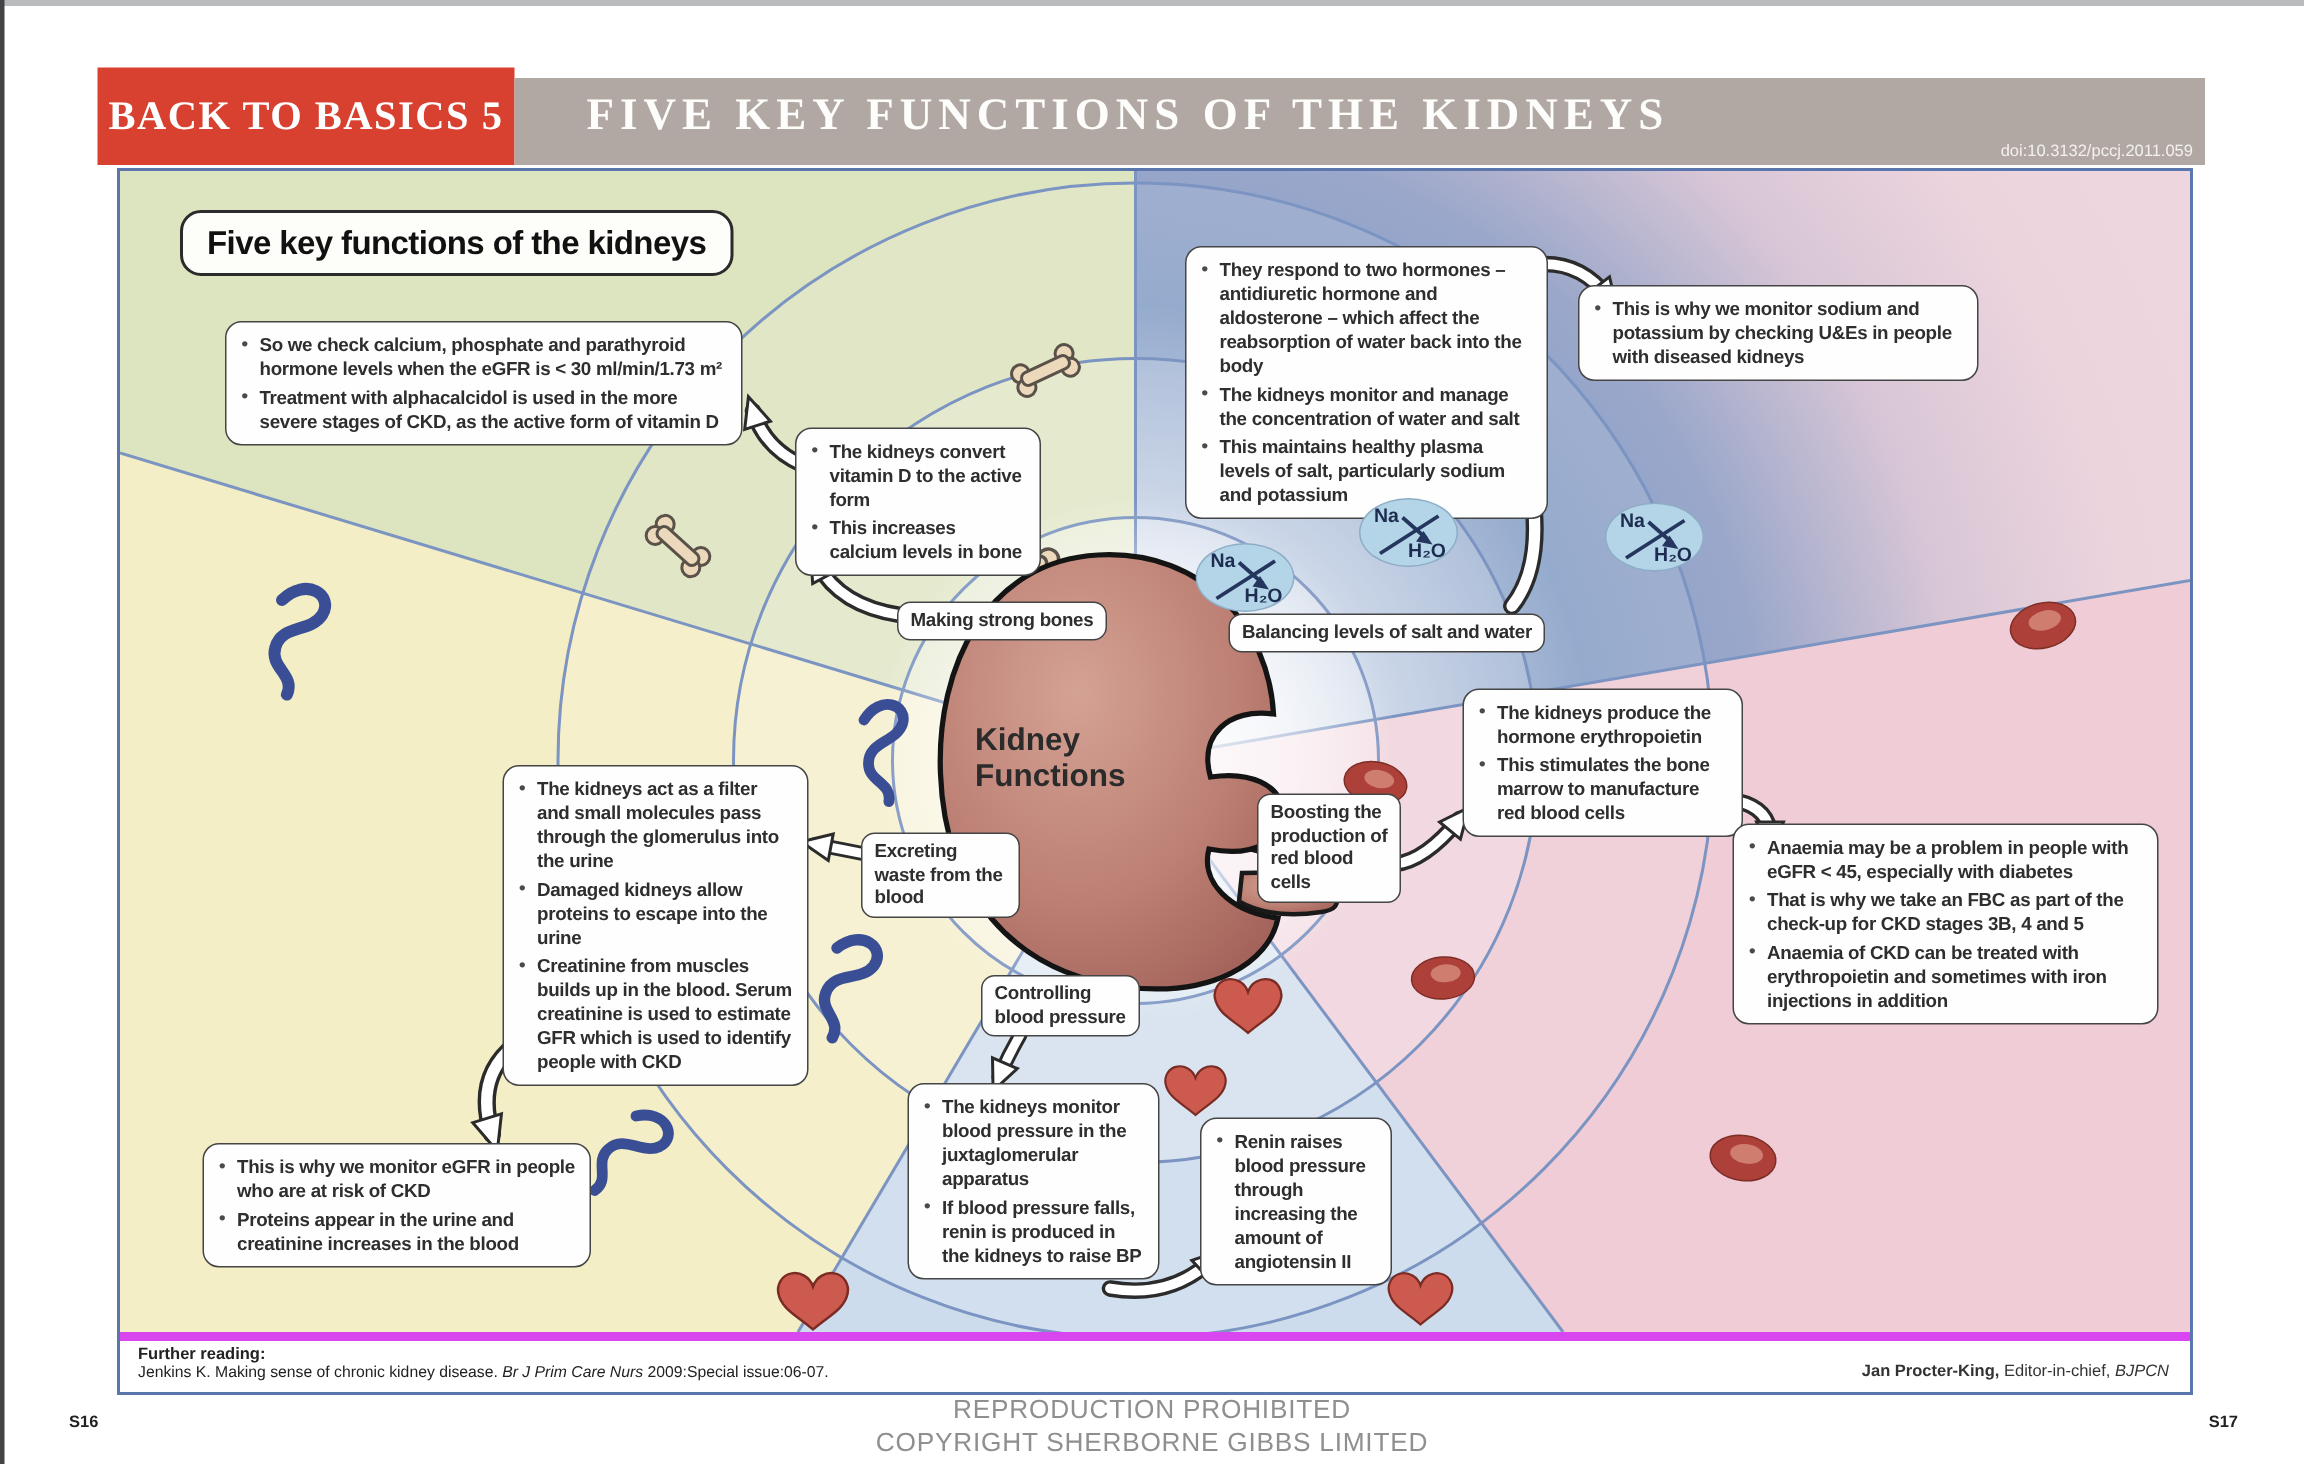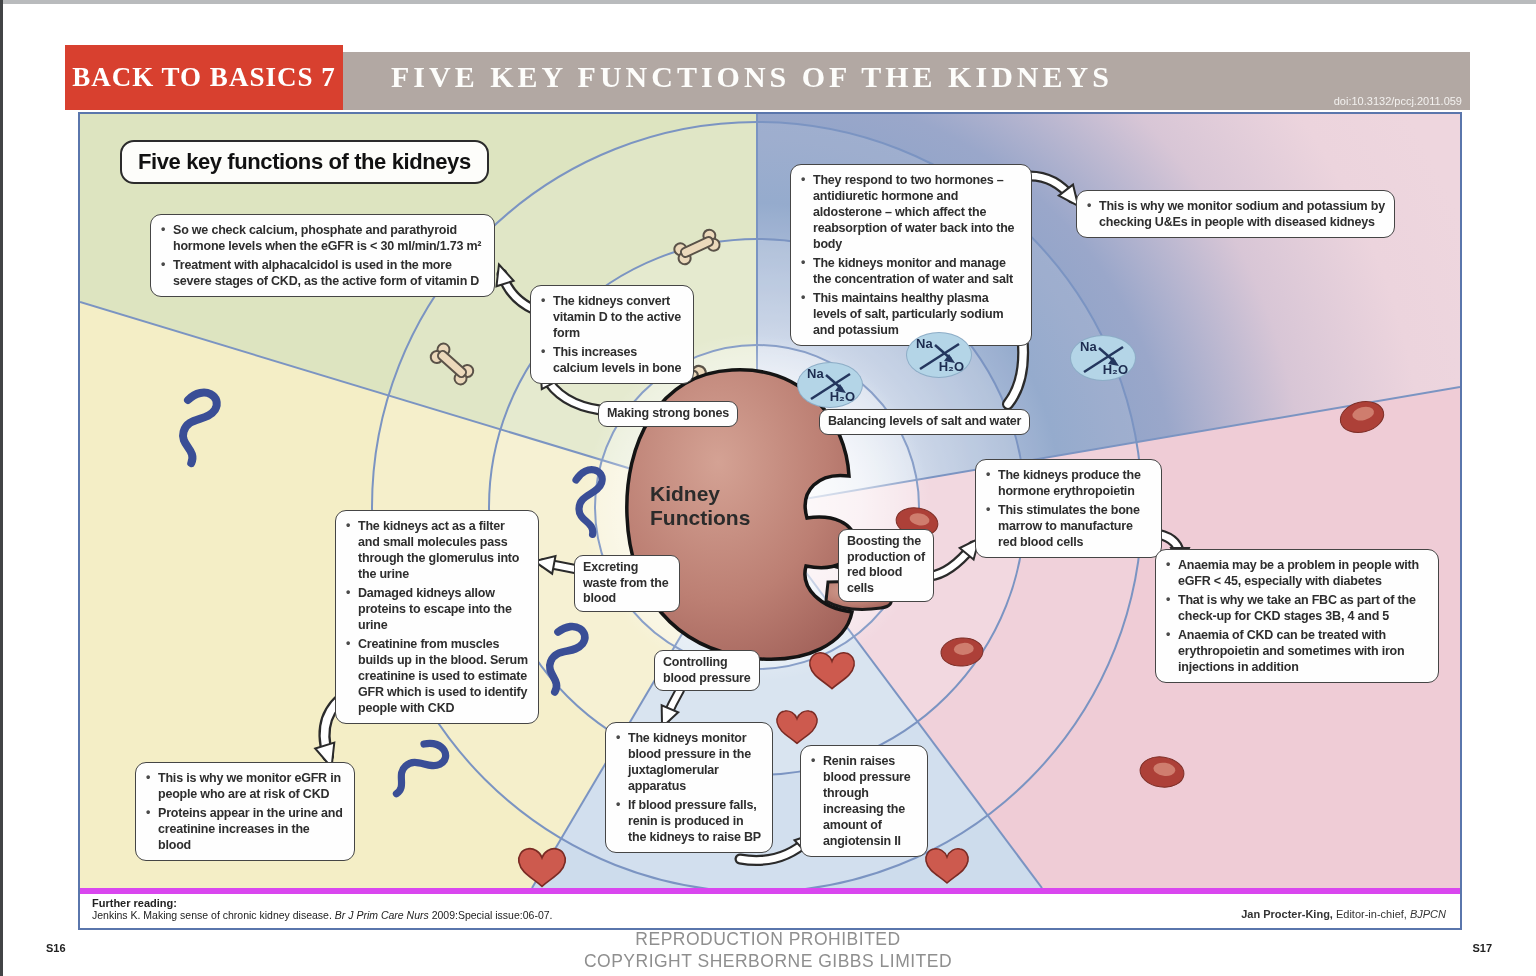--- a/index.html
+++ b/index.html
@@ -60,21 +60,21 @@
   .copyright{position:absolute;top:929px;left:0;width:100%;text-align:center;color:#8f8f8f;
           font-size:17.5px;line-height:1.25;letter-spacing:0.5px;}
 </style>
 </head>
 <body>
 
 <div class="page">
   <div class="top-hairline"></div>
   <div class="edge-strip"></div>
 
-  <div class="kicker">BACK TO BASICS 7</div>
+  <div class="kicker">BACK TO BASICS 5</div>
   <div class="titlebar">
     <span class="bigtitle">FIVE KEY FUNCTIONS OF THE KIDNEYS</span>
     <span class="doi">doi:10.3132/pccj.2011.059</span>
   </div>
 
   <div class="poster">
     <div class="diagram">
 
       <svg width="1380" height="774" viewBox="0 0 1380 774">
         <defs>
@@ -282,21 +282,21 @@
       </div>
 
       <div class="bubble" style="left:710px;top:50px;width:242px;">
         <ul>
           <li>They respond to two hormones – antidiuretic hormone and aldosterone – which affect the reabsorption of water back into the body</li>
           <li>The kidneys monitor and manage the concentration of water and salt</li>
           <li>This maintains healthy plasma levels of salt, particularly sodium and potassium</li>
         </ul>
       </div>
 
-      <div class="bubble" style="left:996px;top:76px;width:319px;">
+      <div class="bubble" style="left:972px;top:76px;width:267px;">
         <ul>
           <li>This is why we monitor sodium and potassium by checking U&amp;Es in people with diseased kidneys</li>
         </ul>
       </div>
 
       <div class="bubble" style="left:895px;top:345px;width:187px;">
         <ul>
           <li>The kidneys produce the hormone erythropoietin</li>
           <li>This stimulates the bone marrow to manufacture red blood cells</li>
         </ul>
@@ -311,21 +311,21 @@
       </div>
 
       <div class="bubble" style="left:255px;top:396px;width:204px;">
         <ul>
           <li>The kidneys act as a filter and small molecules pass through the glomerulus into the urine</li>
           <li>Damaged kidneys allow proteins to escape into the urine</li>
           <li>Creatinine from muscles builds up in the blood. Serum creatinine is used to estimate GFR which is used to identify people with CKD</li>
         </ul>
       </div>
 
-      <div class="bubble" style="left:55px;top:648px;width:220px;">
+      <div class="bubble" style="left:55px;top:648px;width:259px;">
         <ul>
           <li>This is why we monitor eGFR in people who are at risk of CKD</li>
           <li>Proteins appear in the urine and creatinine increases in the blood</li>
         </ul>
       </div>
 
       <div class="bubble" style="left:525px;top:608px;width:168px;">
         <ul>
           <li>The kidneys monitor blood pressure in the juxtaglomerular apparatus</li>
           <li>If blood pressure falls, renin is produced in the kidneys to raise BP</li>

